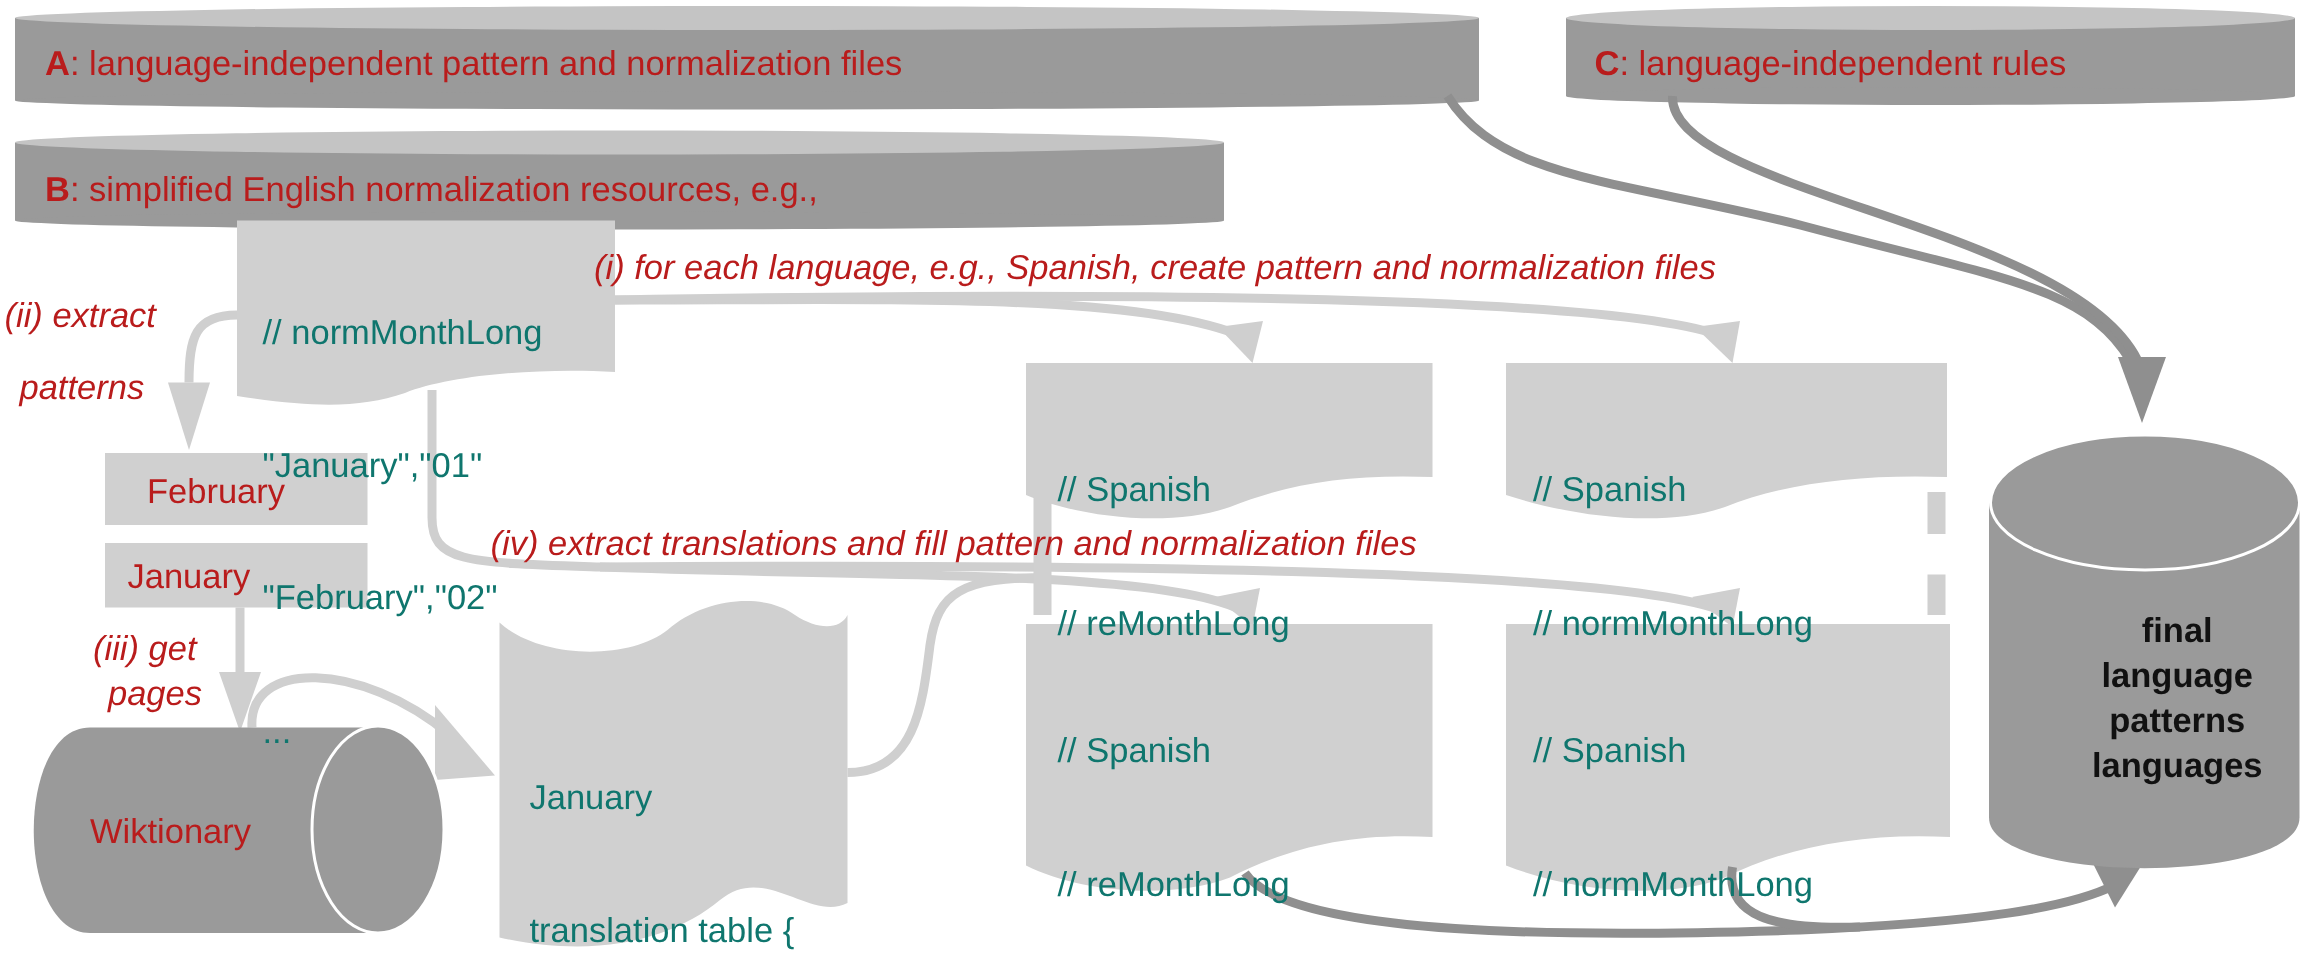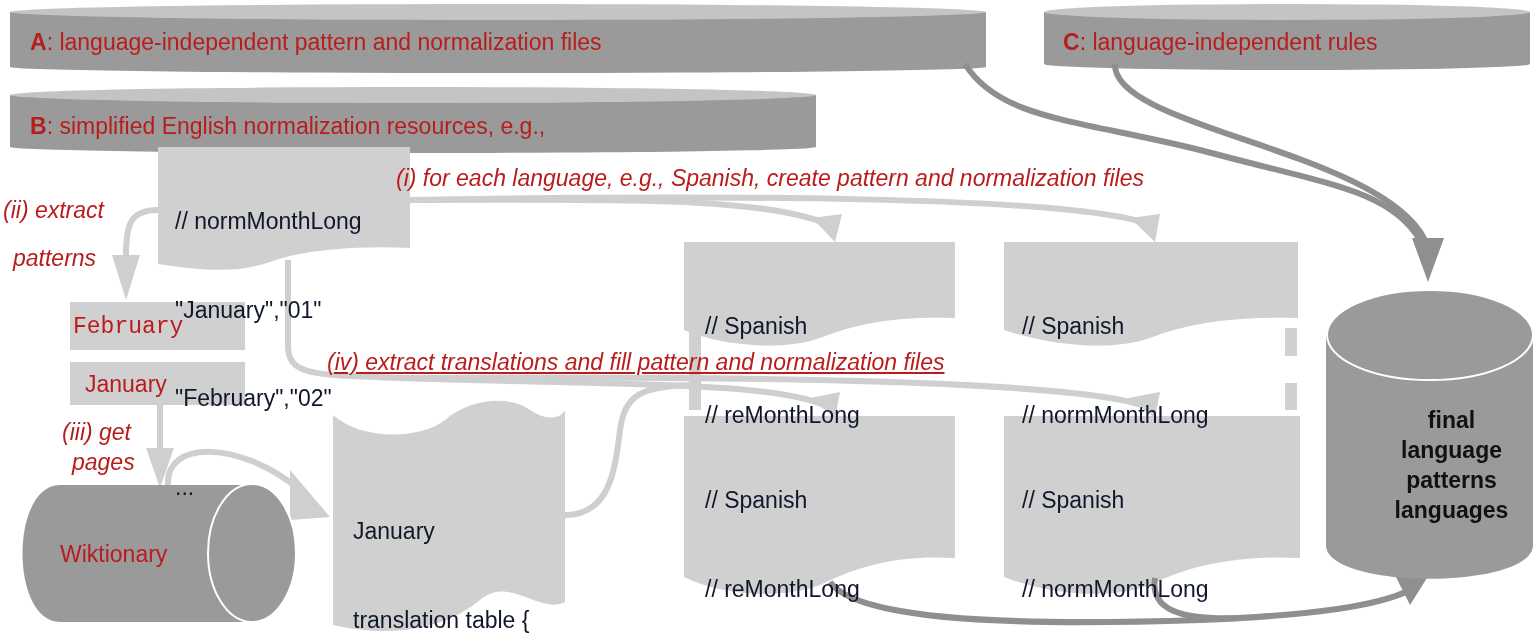--- a/index.html
+++ b/index.html
@@ -2,21 +2,21 @@
 <html><head>
   <meta charset="utf-8">
   <style>
     html, body { margin:0; padding:0; background:#ffffff; }
     body { width:1538px; height:644px; position:relative; overflow:hidden;
            font-family:"Liberation Sans", sans-serif; }
     svg.canvas { position:absolute; left:0; top:0; }
     .lbl { position:absolute; color:#b91c1c; font-size:23px; line-height:28px; white-space:nowrap; }
     .ital { font-style:italic; }
     .bold-key { font-weight:bold; }
-    .doc-text { position:absolute; font-size:23px; line-height:29.5px; color:#0f172a; white-space:pre; }
+    .doc-text { position:absolute; font-size:23px; line-height:29.5px; color:#0f766e; white-space:pre; }
     .final-text { position:absolute; text-align:center; font-weight:bold; font-size:23px; line-height:30px; color:#111; }
   </style>
 </head>
 <body>
 
 <svg class="canvas" width="1538" height="644" viewBox="0 0 1538 644">
   <defs>
     <marker id="ahLight" markerWidth="10" markerHeight="10" refX="6" refY="5" orient="auto" markerUnits="userSpaceOnUse" viewBox="0 0 10 10">
     </marker>
   </defs>
@@ -116,37 +116,37 @@
   <div>// normMonthLong</div>
   <div>"January","01"</div>
   <div>"February","02"</div>
   <div>...</div>
 </div>
 
 <div class="lbl ital" style="left:396px; top:164px;">(i) for each language, e.g., Spanish, create pattern and normalization files</div>
 <div class="lbl ital" style="left:3px; top:196px;">(ii) extract</div>
 <div class="lbl ital" style="left:13px; top:244px;">patterns</div>
 
-<div class="lbl" style="left:73px; top:313px;font-family:Liberation Mono, monospace;">February</div>
+<div class="lbl" style="left:98px; top:313px;">February</div>
 <div class="lbl" style="left:85px; top:370px;">January</div>
 
 <div class="lbl ital" style="left:62px; top:418px;">(iii) get</div>
 <div class="lbl ital" style="left:72px; top:448px;">pages</div>
 
 <div class="lbl" style="left:60px; top:540px;">Wiktionary</div>
 
 <div class="doc-text" style="left:353px; top:458px;">
   <div>January</div>
   <div>translation table {</div>
   
   
   
 </div>
 
-<div class="lbl ital" style="left:327px; top:348px;text-decoration:underline;">(iv) extract translations and fill pattern and normalization files</div>
+<div class="lbl ital" style="left:327px; top:348px;">(iv) extract translations and fill pattern and normalization files</div>
 
 <div class="doc-text" style="left:705px; top:253px;">
   <div>// Spanish</div>
   <div>// reMonthLong</div>
 </div>
 <div class="doc-text" style="left:1022px; top:253px;">
   <div>// Spanish</div>
   <div>// normMonthLong</div>
 </div>
 

